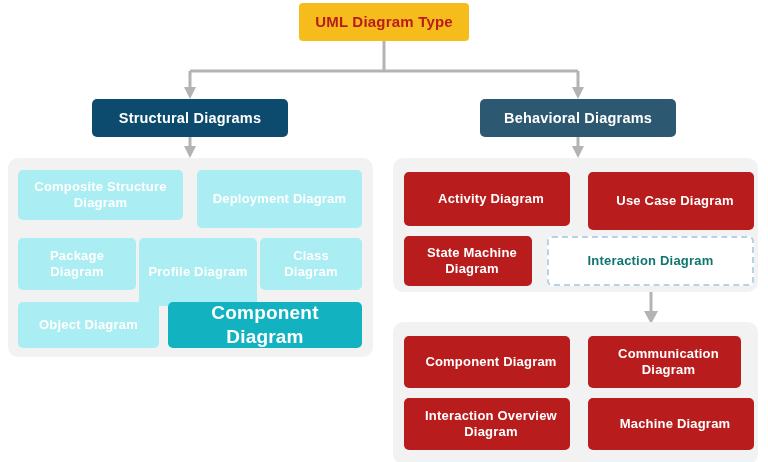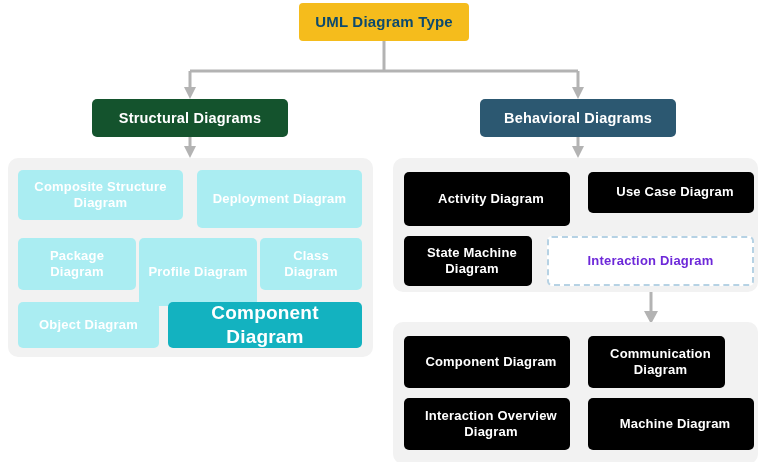--- a/index.html
+++ b/index.html
@@ -48,32 +48,32 @@
     padding: 4px 8px;
   }
 
   
   .node-root {
     left: 299px;
     top: 3px;
     width: 170px;
     height: 38px;
     background: #F5BC1C;
-    color: #0c4a6e;
+    color: #b91c1c;
     font-size: 15px;
     border-radius: 4px;
   }
 
   
   .node-structural {
     left: 92px;
     top: 99px;
     width: 196px;
     height: 38px;
-    background: #14532d;
+    background: #0c4a6e;
     font-size: 14.5px;
   }
   .node-behavioral {
     left: 480px;
     top: 99px;
     width: 196px;
     height: 38px;
     background: #2C5871;
     font-size: 14.5px;
   }
@@ -108,47 +108,47 @@
   .leaf {
     font-size: 13px;
   }
   .leaf-cyan {
     background: #AAEDF2;
   }
   .leaf-cyan-strong {
     background: #13B2C0;
   }
   .leaf-blue {
-    background: #000000;
+    background: #b91c1c;
     padding-left: 16px;
   }
   .leaf-dashed {
     background: #ffffff;
     border: 2px dashed #B6D2E4;
-    color: #6d28d9;
+    color: #0f766e;
   }
 
   
   .b-composite   { left: 18px;  top: 170px; width: 165px; height: 50px; }
   .b-deployment  { left: 197px; top: 170px; width: 165px; height: 58px; }
   .b-package     { left: 18px;  top: 238px; width: 118px; height: 52px; }
   .b-profile     { left: 139px; top: 238px; width: 118px; height: 68px; }
   .b-class       { left: 260px; top: 238px; width: 102px; height: 52px; }
   .b-object      { left: 18px;  top: 302px; width: 141px; height: 46px; }
   .b-component   { left: 168px; top: 302px; width: 194px; height: 46px; }
 
   
   .b-activity    { left: 404px; top: 172px; width: 166px; height: 54px; }
-  .b-usecase     { left: 588px; top: 172px; width: 166px; height: 41px; }
+  .b-usecase     { left: 588px; top: 172px; width: 166px; height: 58px; }
   .b-statemach   { left: 404px; top: 236px; width: 128px; height: 50px; }
   .b-interaction { left: 547px; top: 236px; width: 207px; height: 50px; }
 
   
   .b-sequence    { left: 404px; top: 336px; width: 166px; height: 52px; }
-  .b-communic    { left: 588px; top: 336px; width: 137px; height: 52px; }
+  .b-communic    { left: 588px; top: 336px; width: 153px; height: 52px; }
   .b-overview    { left: 404px; top: 398px; width: 166px; height: 52px; }
   .b-timing      { left: 588px; top: 398px; width: 166px; height: 52px; }
 </style>
 </head>
 <body>
 
 <div class="canvas">
 
   <svg class="connectors" viewBox="0 0 768 462" width="768" height="462">
 

